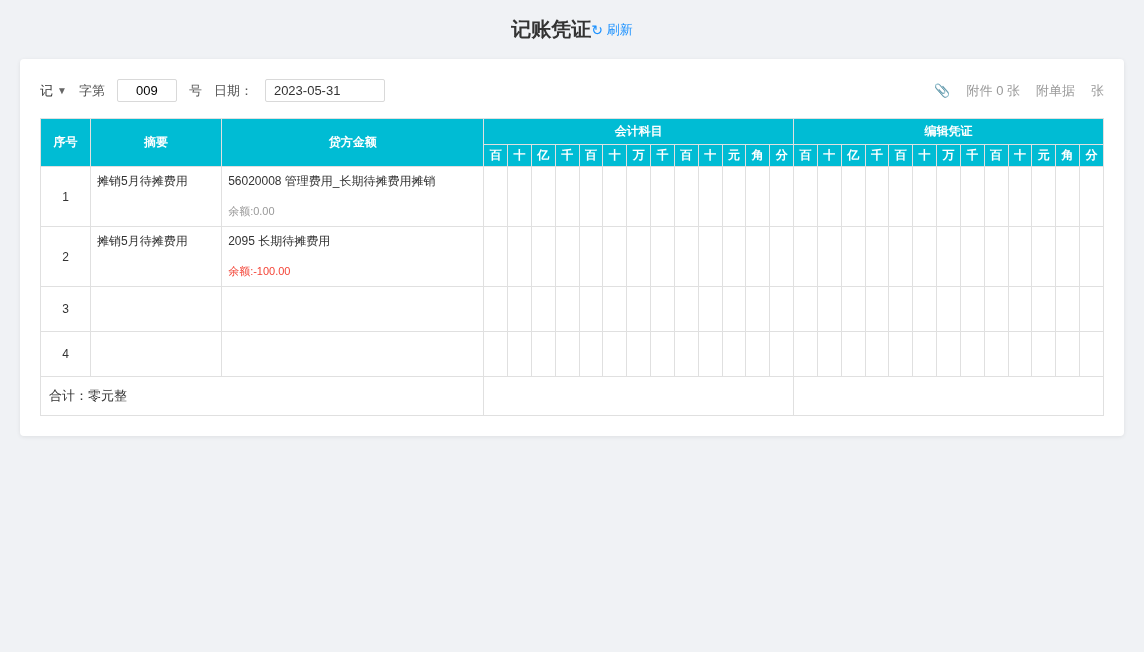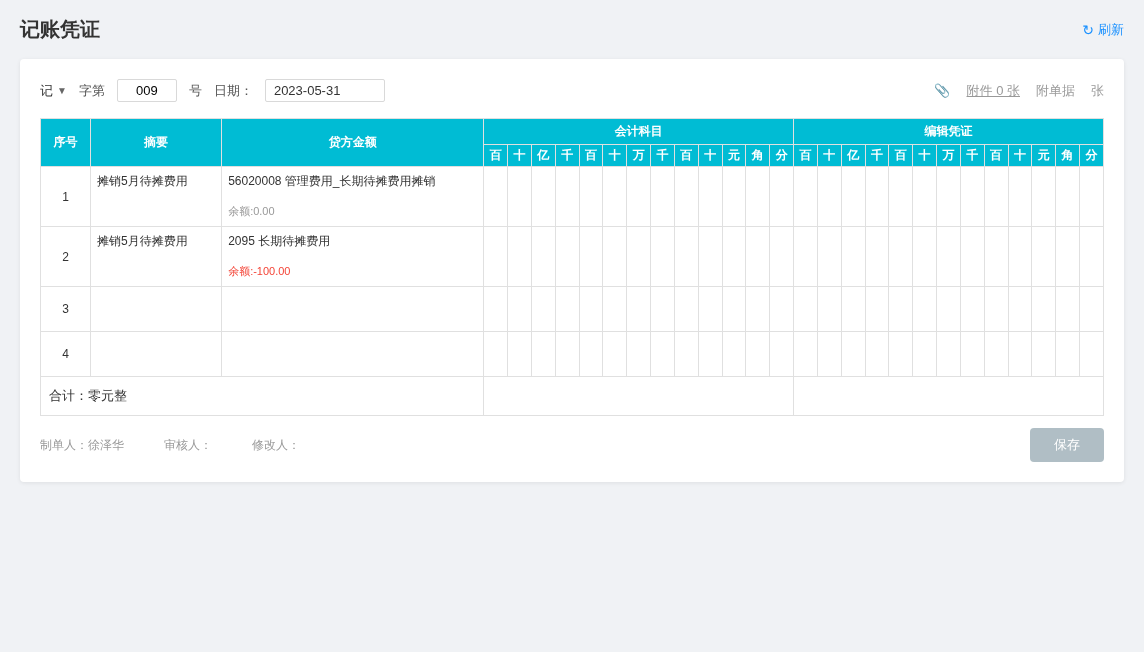--- a/index.html
+++ b/index.html
@@ -25,21 +25,21 @@
       border-bottom: 1px solid #d0d5da;
       flex-shrink: 0;
     }
     .content-area {
       flex: 1;
       padding: 16px 20px;
       overflow: auto;
     }
     .page-header {
       display: flex;
-      justify-content: space-between;
+      justify-content: center;
       align-items: center;
       margin-bottom: 16px;
     }
     .page-title {
       font-size: 20px;
       font-weight: bold;
       color: #333;
     }
     .refresh-btn {
       display: flex;
@@ -212,21 +212,21 @@
           <span class="dropdown-arrow">▼</span>
         </div>
         <span class="form-label">字第</span>
         <input class="number-input" type="text" value="009" style="">
         <span class="form-label">号</span>
         <span class="form-label">日期：</span>
         <input class="date-input" type="text" value="2023-05-31" style="">
 
         <div class="attachments-info">
           <span style="color:#999;">📎</span>
-          <span style="cursor:pointer;text-decoration:underline;">附件 0 张</span>
+          <span style="cursor:pointer;">附件 0 张</span>
           <span>附单据</span>
           <span>张</span>
         </div>
       </div>
 
       <div class="table-wrapper">
         <table class="main-table">
           <colgroup>
             <col style="width:42px">
             <col style="width:110px">
@@ -431,27 +431,15 @@
               <td colspan="3" style="padding:10px 8px; font-size:13px; font-weight:500;">
                 <span>合计：</span><span>零元整</span>
               </td>
               <td colspan="13" style="border:1px solid #e0e0e0;"></td>
               <td colspan="13" style="border:1px solid #e0e0e0;"></td>
             </tr>
           </tfoot>
         </table>
       </div>
 
-      <div class="footer-row">
-        <span>
-          <span>制单人：</span><span>徐泽华</span>
-        </span>
-        <span>
-          <span>审核人：</span><span></span>
-        </span>
-        <span>
-          <span>修改人：</span><span></span>
-        </span>
-        <button class="save-btn">保存</button>
-      </div>
     </div>
   </div>
 </div>
 
 </body></html>

